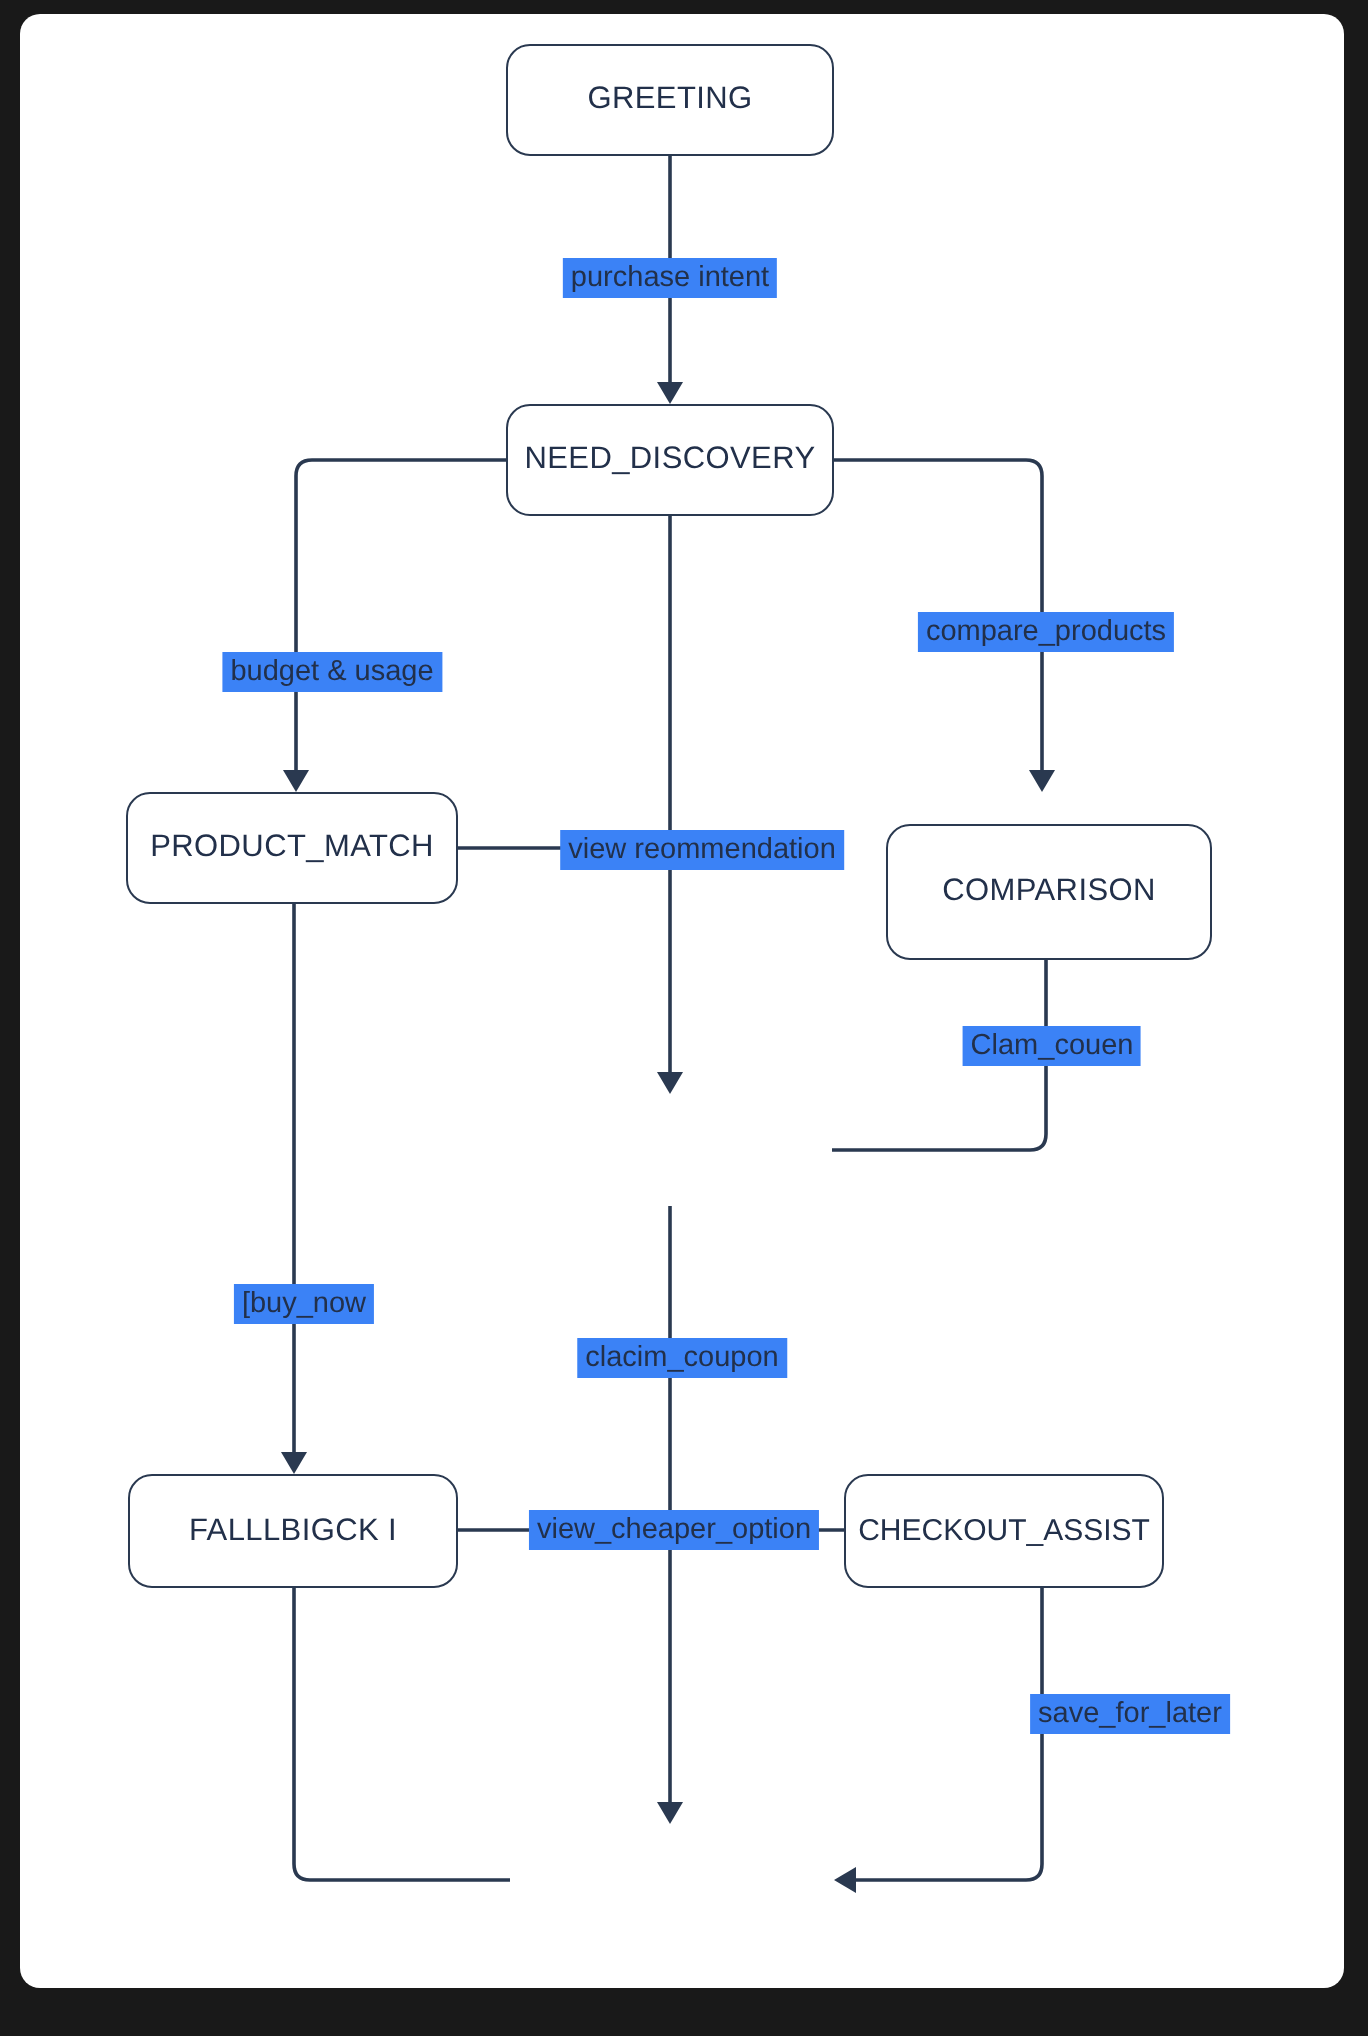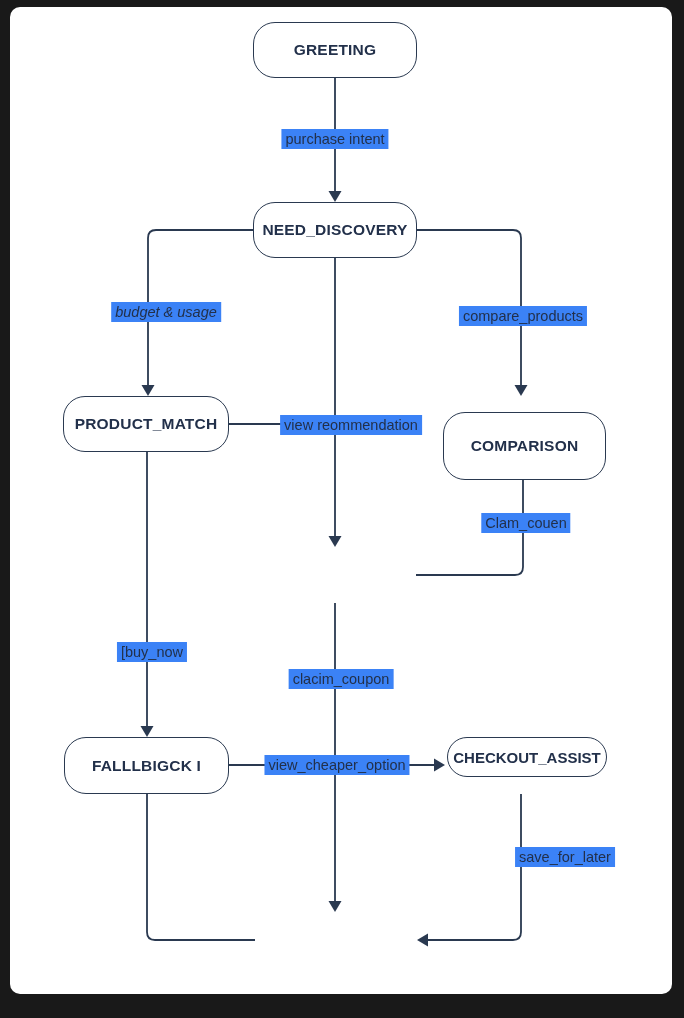--- a/index.html
+++ b/index.html
@@ -16,23 +16,23 @@
     background: #ffffff; border-radius: 10px;
   }
   svg.connectors { position: absolute; left: 0; top: 0; pointer-events: none; }
   .edge-path { fill: none; stroke: #2a3950; stroke-width: 1.8; }
   .arrowhead { fill: #2a3950; stroke: none; }
   .node {
     position: absolute;
     display: flex; align-items: center; justify-content: center;
     background: #ffffff;
     border: 1.7px solid #2a3950;
-    border-radius: 22px;
+    border-radius: 12px;
     color: #22304a;
-    font-weight: bold; font-size: 15.5px; letter-spacing: 0.2px;
+    font-weight: normal; font-size: 15.5px; letter-spacing: 0.2px;
     white-space: nowrap; overflow: hidden;
     box-sizing: border-box;
   }
   .node.small-text { font-size: 13px; letter-spacing: -0.2px; }
   .node.tight-text { font-size: 15px; letter-spacing: 0px; }
   .edge-label {
     position: absolute;
     transform: translate(-50%, -50%);
     background: #3b82f6;
     color: #22304a;
@@ -76,28 +76,28 @@
     <path class="edge-path" d="M229 765 H434"></path>
     <polygon class="arrowhead" points="434,758.5 434,771.5 445,765"></polygon>
 
     <path class="edge-path" d="M521 794 V932 Q521 940 513 940 H428"></path>
     <polygon class="arrowhead" points="428,933.5 428,946.5 417,940"></polygon>
 
     <path class="edge-path" d="M147 794 V932 Q147 940 155 940 H255"></path>
   </svg>
 
   <span class="edge-label" style="left:335px; top:139px;">purchase intent</span>
-  <span class="edge-label" style="left:166px; top:312px;font-style:italic;">budget &amp; usage</span>
+  <span class="edge-label" style="left:166px; top:336px;">budget &amp; usage</span>
   <span class="edge-label" style="left:523px; top:316px;">compare_products</span>
   <span class="edge-label" style="left:351px; top:425px;">view reommendation</span>
   <span class="edge-label" style="left:526px; top:523px;">Clam_couen</span>
   <span class="edge-label" style="left:152px; top:652px;">[buy_now</span>
   <span class="edge-label" style="left:341px; top:679px;">clacim_coupon</span>
   <span class="edge-label" style="left:337px; top:765px;">view_cheaper_option</span>
   <span class="edge-label" style="left:534px; top:857px;margin-left:31px;">save_for_later</span>
 
   <div class="node" style="left:253px; top:22px; width:164px; height:56px;">GREETING</div>
   <div class="node" style="left:253px; top:202px; width:164px; height:56px;">NEED_DISCOVERY</div>
   <div class="node" style="left:63px; top:396px; width:166px; height:56px;">PRODUCT_MATCH</div>
   <div class="node" style="left:443px; top:412px; width:163px; height:68px;">COMPARISON</div>
   <div class="node" style="left:64px; top:737px; width:165px; height:57px;">FALLLBIGCK I</div>
-  <div class="node tight-text" style="left:447px; top:737px; width:160px; height:40px;">CHECKOUT_ASSIST</div>
+  <div class="node tight-text" style="left:422px; top:737px; width:160px; height:57px;">CHECKOUT_ASSIST</div>
 </div>
 
 </body></html>

